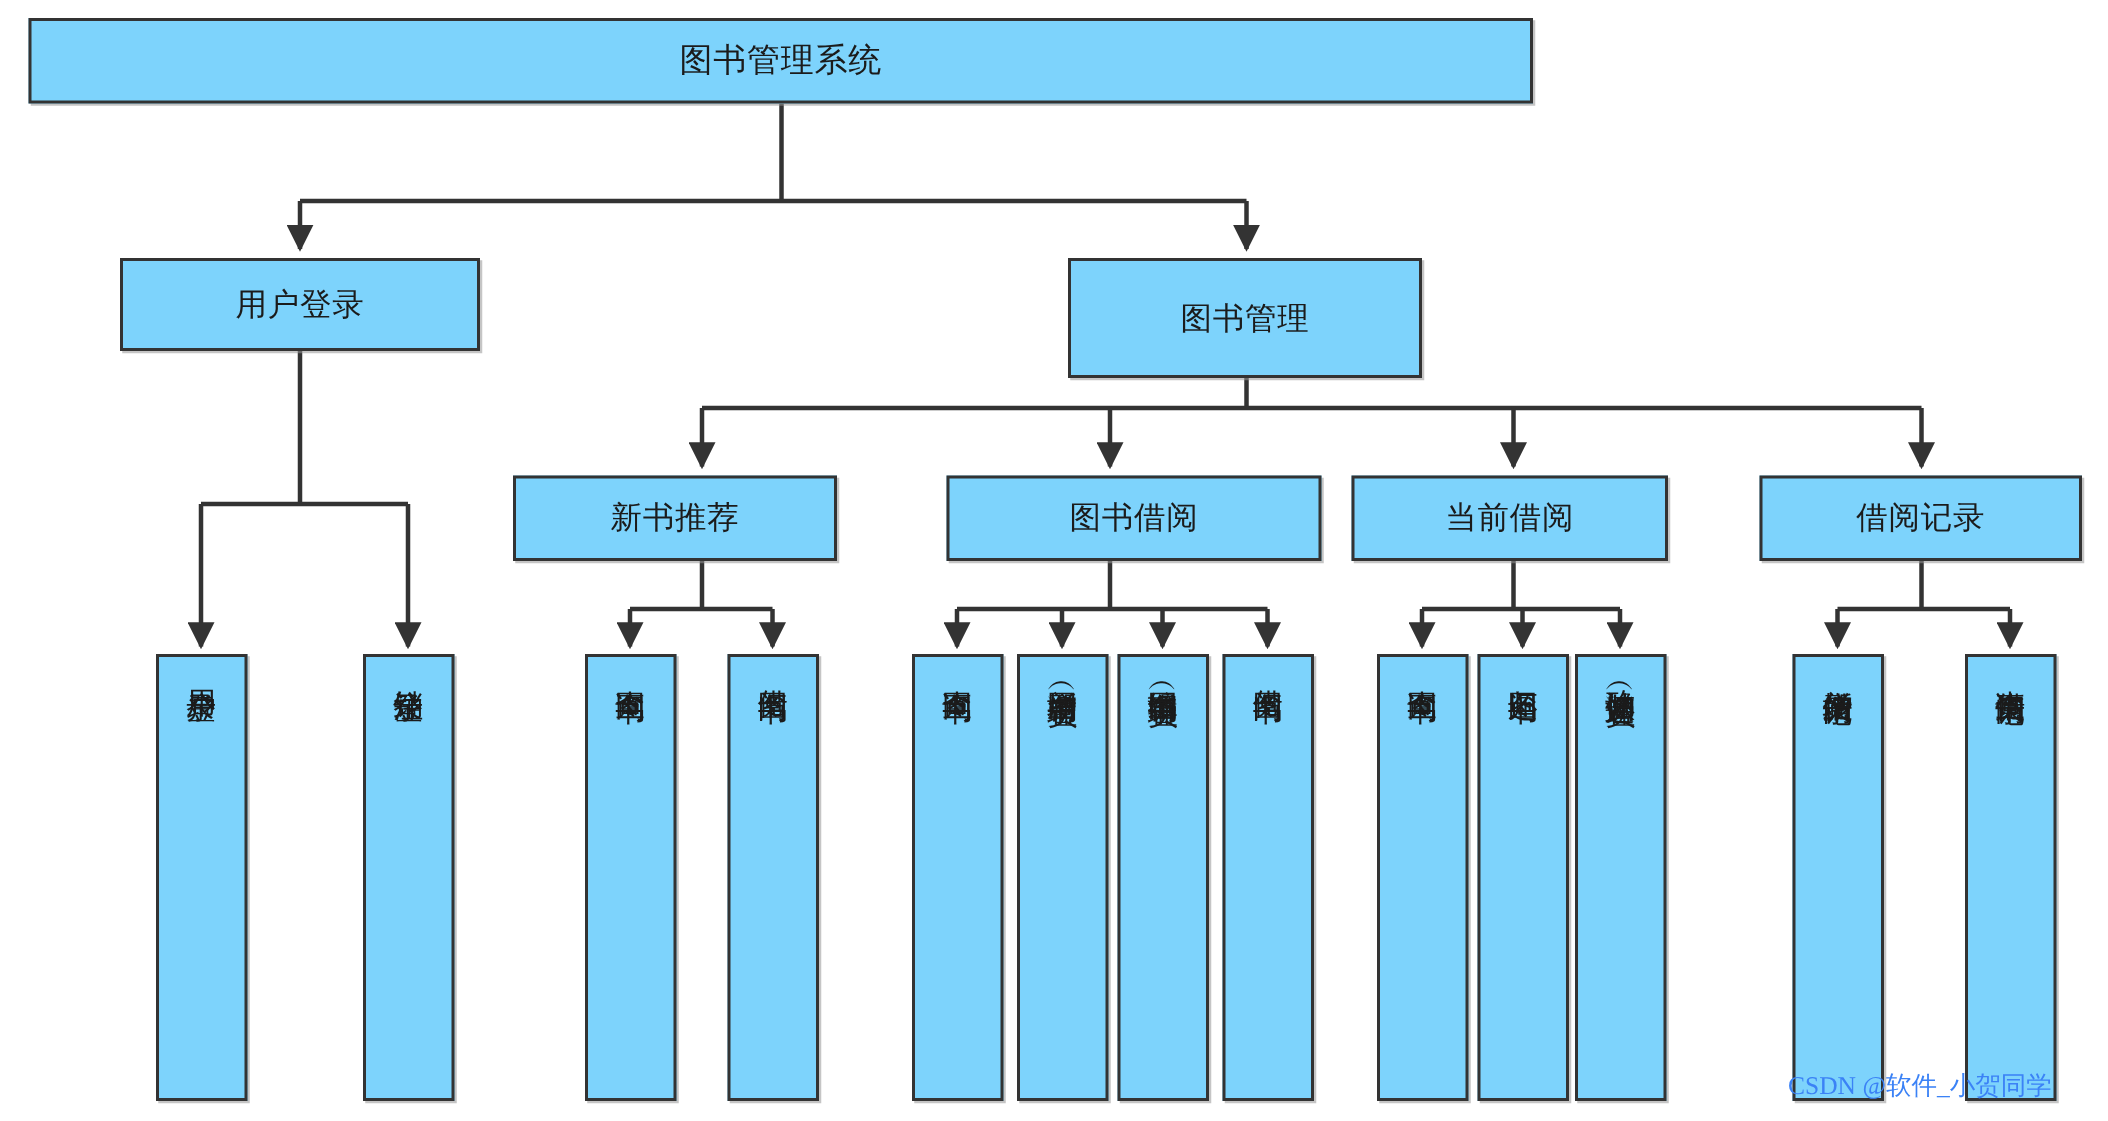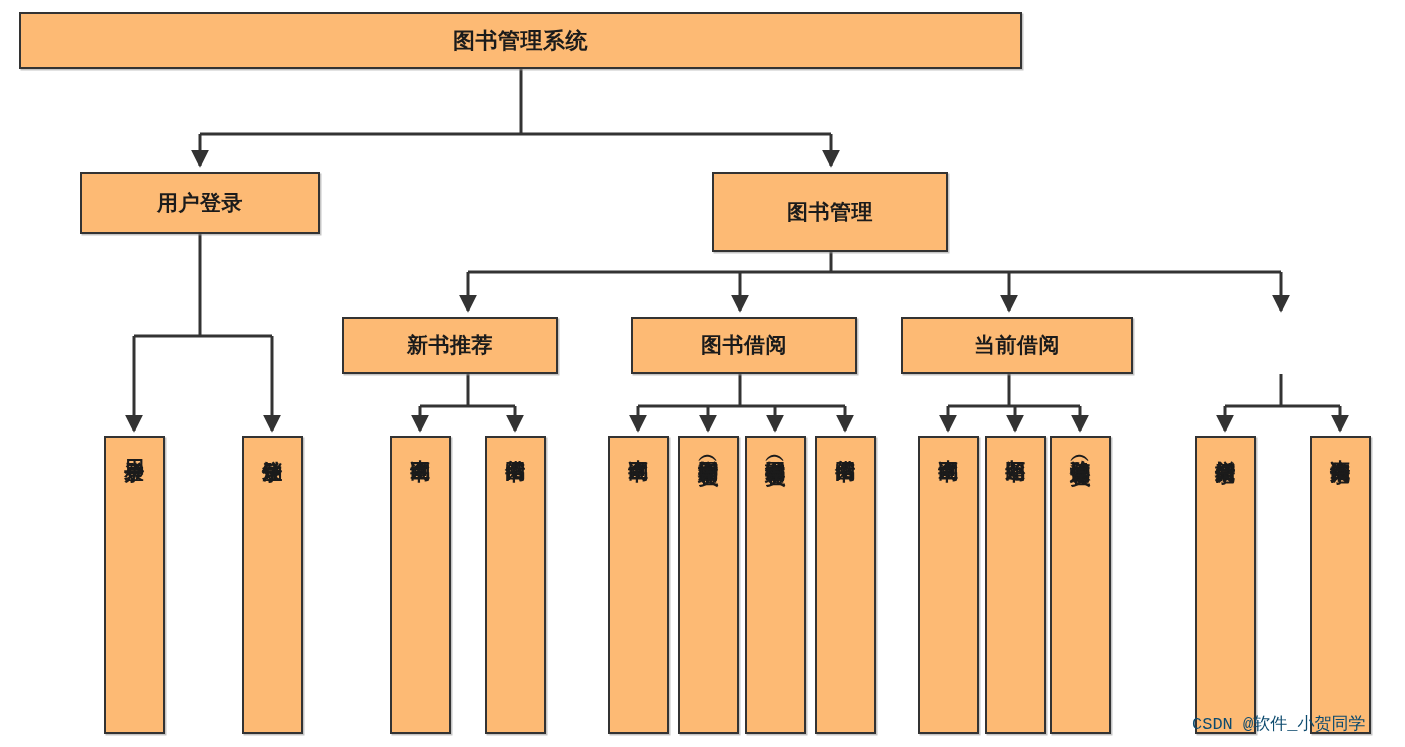--- a/index.html
+++ b/index.html
@@ -21,27 +21,26 @@
     left: 0;
     top: 0;
     width: 1405px;
     height: 747px;
     pointer-events: none;
   }
   .node {
     position: absolute;
     box-sizing: border-box;
     border: 2.5px solid #333333;
-    background: #fdba74;
+    background: #7dd3fc;
     display: flex;
     align-items: center;
     justify-content: center;
     color: #1b1b1b;
     box-shadow: 1.5px 1.5px 0 rgba(150,150,150,0.55);
-    font-weight: bold;
   }
   .node .lbl {
     display: block;
     text-align: center;
     line-height: 1.18;
     letter-spacing: 0.5px;
   }
   
   .node.h .lbl {
     font-size: 21px;
@@ -58,24 +57,24 @@
     writing-mode: vertical-rl;
     text-orientation: upright;
     font-size: 20px;
     line-height: 1.12;
     letter-spacing: 1px;
     white-space: nowrap;
   }
   .node.v.tall .lbl { font-size: 20px; }
   .watermark {
     position: absolute;
-    color: #0c4a6e;
+    color: #3b82f6;
     font-size: 17px;
     white-space: nowrap;
-    font-family: Liberation Mono, monospace;
+    font-family: Liberation Serif, serif;
   }
 </style>
 </head>
 <body>
 
 <div id="canvas">
 
   <svg id="wires" viewBox="0 0 1405 747" xmlns="http://www.w3.org/2000/svg">
     <defs>
       <marker id="arrow" viewBox="0 0 10 10" refX="9" refY="5" markerWidth="6" markerHeight="6" orient="auto-start-reverse">
@@ -133,25 +132,28 @@
   <div class="node h" style="left:80px; top:172px; width:240px; height:62px;">
     <span class="lbl">用户登录</span>
   </div>
   <div class="node h" style="left:712px; top:172px; width:236px; height:80px;">
     <span class="lbl">图书管理</span>
   </div>
 
   <div class="node h" style="left:342px; top:317px; width:216px; height:57px;">
     <span class="lbl">新书推荐</span>
   </div>
-  <div class="node h" style="left:631px; top:317px; width:226px; height:57px;">
+  <div class="node h" style="left:631px; top:317px; width:250px; height:57px;">
     <span class="lbl">图书借阅</span>
   </div>
-  <div class="node h" style="left:901px; top:317px; width:232px; height:57px;">
+  <div class="node h" style="left:901px; top:317px; width:211px; height:57px;">
     <span class="lbl">当前借阅</span>
+  </div>
+  <div class="node h" style="left:1173px; top:317px; width:215px; height:57px;">
+    <span class="lbl">借阅记录</span>
   </div>
 
   <div class="node v" style="left:104px; top:436px; width:61px; height:298px;">
     <span class="lbl">用户登录</span>
   </div>
   <div class="node v" style="left:242px; top:436px; width:61px; height:298px;">
     <span class="lbl">注销登录</span>
   </div>
 
   <div class="node v" style="left:390px; top:436px; width:61px; height:298px;">

